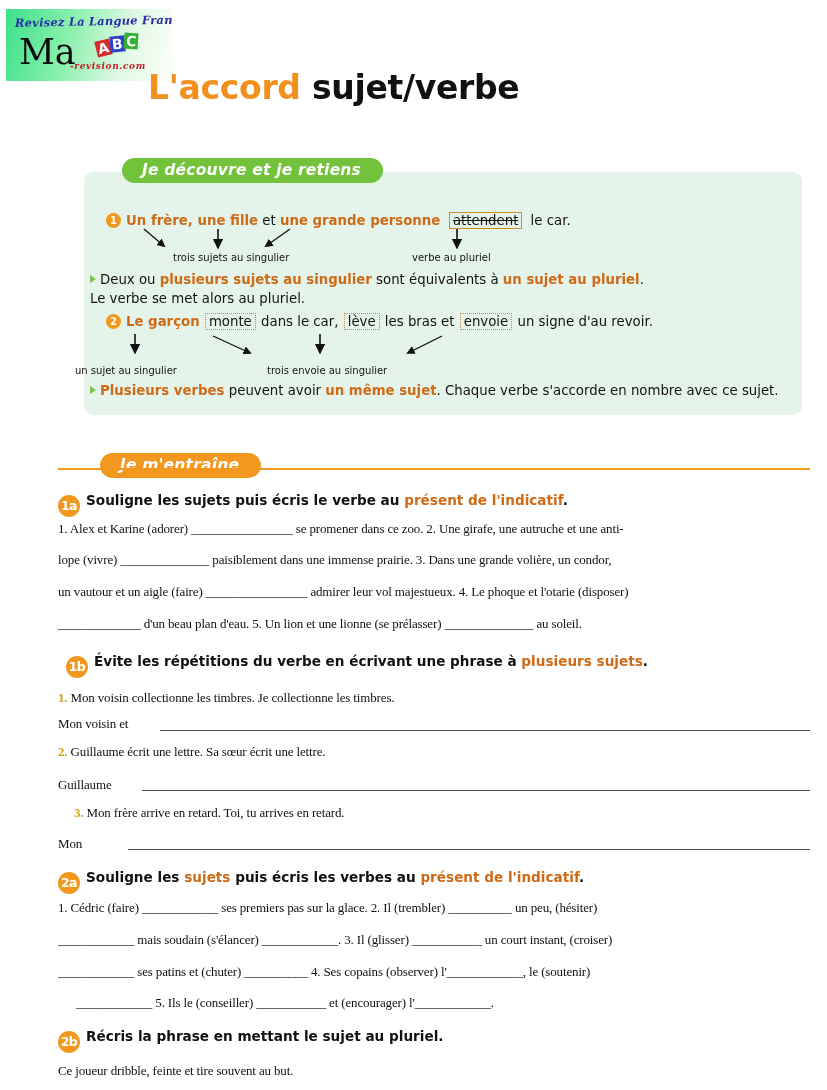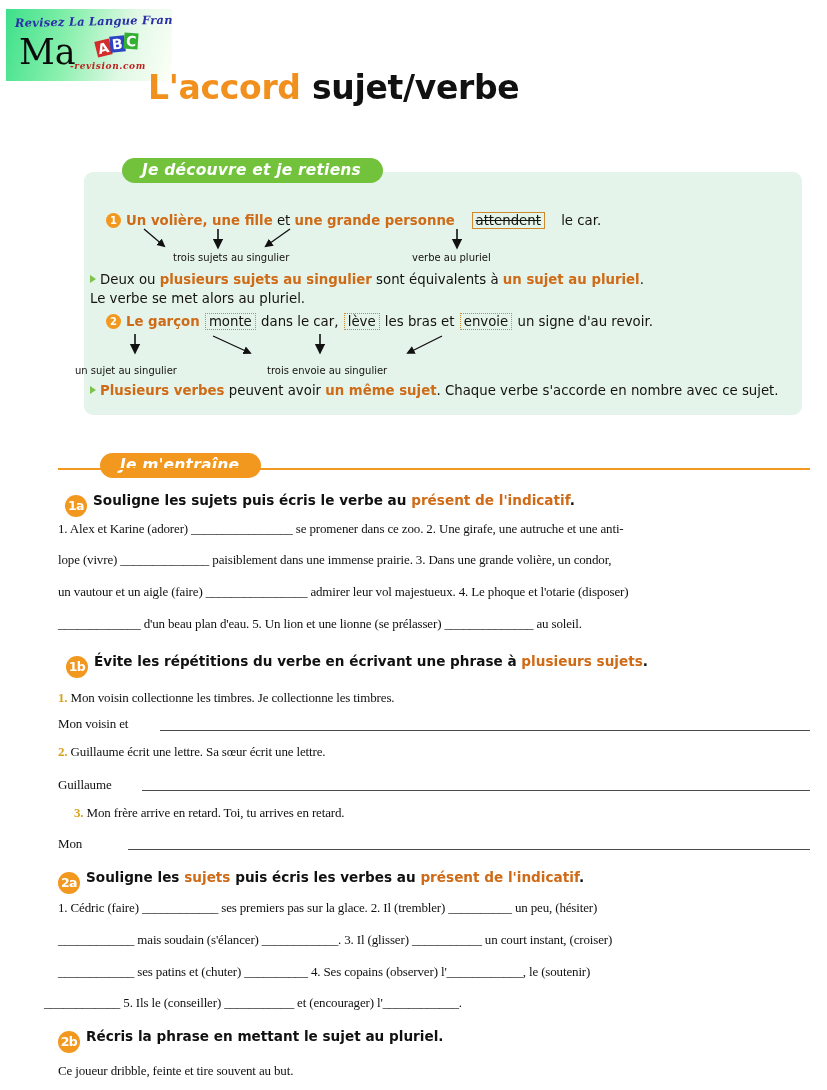--- a/index.html
+++ b/index.html
@@ -169,21 +169,21 @@
     display: inline-block;
     border: 1px dotted #d08a2a;
     padding: 0 3px;
     margin: 0 1px;
     color: #15120f;
   }
   .vbox-solid {
     display: inline-block;
     border: 1px solid #d08a2a;
     padding: 0 3px;
-    margin: 0 12px;
+    margin: 0 4px;
     color: #15120f;
     text-decoration: line-through;
     text-decoration-color: #15120f;
   }
   .arrow-label {
     position: absolute;
     font-family: "DejaVu Sans", sans-serif;
     font-size: 10px;
     color: #15120f;
     white-space: nowrap;
@@ -251,21 +251,21 @@
     <span class="c">C</span>
   </div>
 </div>
 
 <div id="page-title"><span class="accent">L'accord</span><span class="dark"> sujet/verbe</span></div>
 
 <div id="lesson-box"></div>
 
 <div class="banner" id="banner-decouvre">Je découvre et je retiens</div>
 
-<div class="lesson-line" style="left:106px; top:212px;"><span class="num-circle">1</span><span class="or-b">Un volière, une fille</span><span> et </span><span class="or-b">une grande personne </span><span class="vbox-solid">attendent</span><span> le car.</span></div>
+<div class="lesson-line" style="left:106px; top:212px;"><span class="num-circle">1</span><span class="or-b">Un frère, une fille</span><span> et </span><span class="or-b">une grande personne </span><span class="vbox-solid">attendent</span><span> le car.</span></div>
 
 <svg class="arrows-svg" width="827" height="1090">
   <defs>
     <marker id="ah" markerWidth="7" markerHeight="7" refX="5" refY="3.2" orient="auto">
       <path d="M0,0 L6.5,3.2 L0,6.4 z" fill="#111"></path>
     </marker>
   </defs>
 
   <line x1="144" y1="229" x2="164" y2="246" stroke="#111" stroke-width="1.3" marker-end="url(#ah)"></line>
   <line x1="218" y1="229" x2="218" y2="247" stroke="#111" stroke-width="1.6" marker-end="url(#ah)"></line>
@@ -287,21 +287,21 @@
 <div class="lesson-line" style="left:106px; top:313px;"><span class="num-circle">2</span><span class="or-b">Le garçon</span>&nbsp;<span class="vbox">monte</span><span> dans le car, </span><span class="vbox">lève</span><span> les bras et </span><span class="vbox">envoie</span><span> un signe d'au revoir.</span></div>
 
 <div class="arrow-label" style="left:75px; top:365px;">un sujet au singulier</div>
 <div class="arrow-label" style="left:267px; top:365px;">trois envoie au singulier</div>
 
 <div class="lesson-line" style="left:90px; top:383px;"><span class="bullet-tri"></span><span class="or-b">Plusieurs verbes</span><span> peuvent avoir </span><span class="or-b">un même sujet</span><span>. Chaque verbe s'accorde en nombre avec ce sujet.</span></div>
 
 <div class="banner" id="banner-entraine">Je m'entraîne</div>
 <div id="entraine-rule"></div>
 
-<div class="ex-head" style="left:58px; top:492px;margin-left:7px;"><span class="ex-badge">1a</span><span>Souligne les sujets puis écris le verbe au </span><span class="or">présent de l'indicatif</span><span>.</span></div>
+<div class="ex-head" style="left:58px; top:492px;"><span class="ex-badge">1a</span><span>Souligne les sujets puis écris le verbe au </span><span class="or">présent de l'indicatif</span><span>.</span></div>
 
 <div class="ex-line" style="left:58px; top:521px;">1. Alex et Karine (adorer) ________________ se promener dans ce zoo. 2. Une girafe, une autruche et une anti-</div>
 <div class="ex-line" style="left:58px; top:552px;">lope (vivre) ______________ paisiblement dans une immense prairie. 3. Dans une grande volière, un condor,</div>
 <div class="ex-line" style="left:58px; top:584px;">un vautour et un aigle (faire) ________________ admirer leur vol majestueux. 4. Le phoque et l'otarie (disposer)</div>
 <div class="ex-line" style="left:58px; top:616px;">_____________ d'un beau plan d'eau. 5. Un lion et une lionne (se prélasser) ______________ au soleil.</div>
 
 <div class="ex-head" style="left:58px; top:653px;margin-left:8px;"><span class="ex-badge">1b</span><span>Évite les répétitions du verbe en écrivant une phrase à </span><span class="or">plusieurs sujets</span><span>.</span></div>
 
 <div class="ex-line" style="left:58px; top:690px;"><span class="qn">1.</span>&nbsp;<span>Mon voisin collectionne les timbres. Je collectionne les timbres.</span></div>
 <div class="ex-line" style="left:58px; top:716px;">Mon voisin et</div>
@@ -313,17 +313,17 @@
 
 <div class="ex-line" style="left:54px; top:805px;margin-left:20px;"><span class="qn">3.</span>&nbsp;<span>Mon frère arrive en retard. Toi, tu arrives en retard.</span></div>
 <div class="ex-line" style="left:58px; top:836px;">Mon</div>
 <div class="answer-rule" style="left:128px; top:849px; width:682px;"></div>
 
 <div class="ex-head" style="left:58px; top:869px;"><span class="ex-badge">2a</span><span>Souligne les </span><span class="or">sujets</span><span> puis écris les verbes au </span><span class="or">présent de l'indicatif</span><span>.</span></div>
 
 <div class="ex-line" style="left:58px; top:900px;">1. Cédric (faire) ____________ ses premiers pas sur la glace. 2. Il (trembler) __________ un peu, (hésiter)</div>
 <div class="ex-line" style="left:58px; top:932px;">____________ mais soudain (s'élancer) ____________. 3. Il (glisser) ___________ un court instant, (croiser)</div>
 <div class="ex-line" style="left:58px; top:964px;">____________ ses patins et (chuter) __________ 4. Ses copains (observer) l'____________, le (soutenir)</div>
-<div class="ex-line" style="left:44px; top:995px;">____________ 5. Ils le (conseiller) ___________ et (encourager) l'____________.</div>
+<div class="ex-line" style="left:76px; top:995px;">____________ 5. Ils le (conseiller) ___________ et (encourager) l'____________.</div>
 
 <div class="ex-head" style="left:58px; top:1028px;"><span class="ex-badge">2b</span><span>Récris la phrase en mettant le sujet au pluriel.</span></div>
 
 <div class="ex-line" style="left:58px; top:1063px;">Ce joueur dribble, feinte et tire souvent au but.</div>
 
 </body></html>

